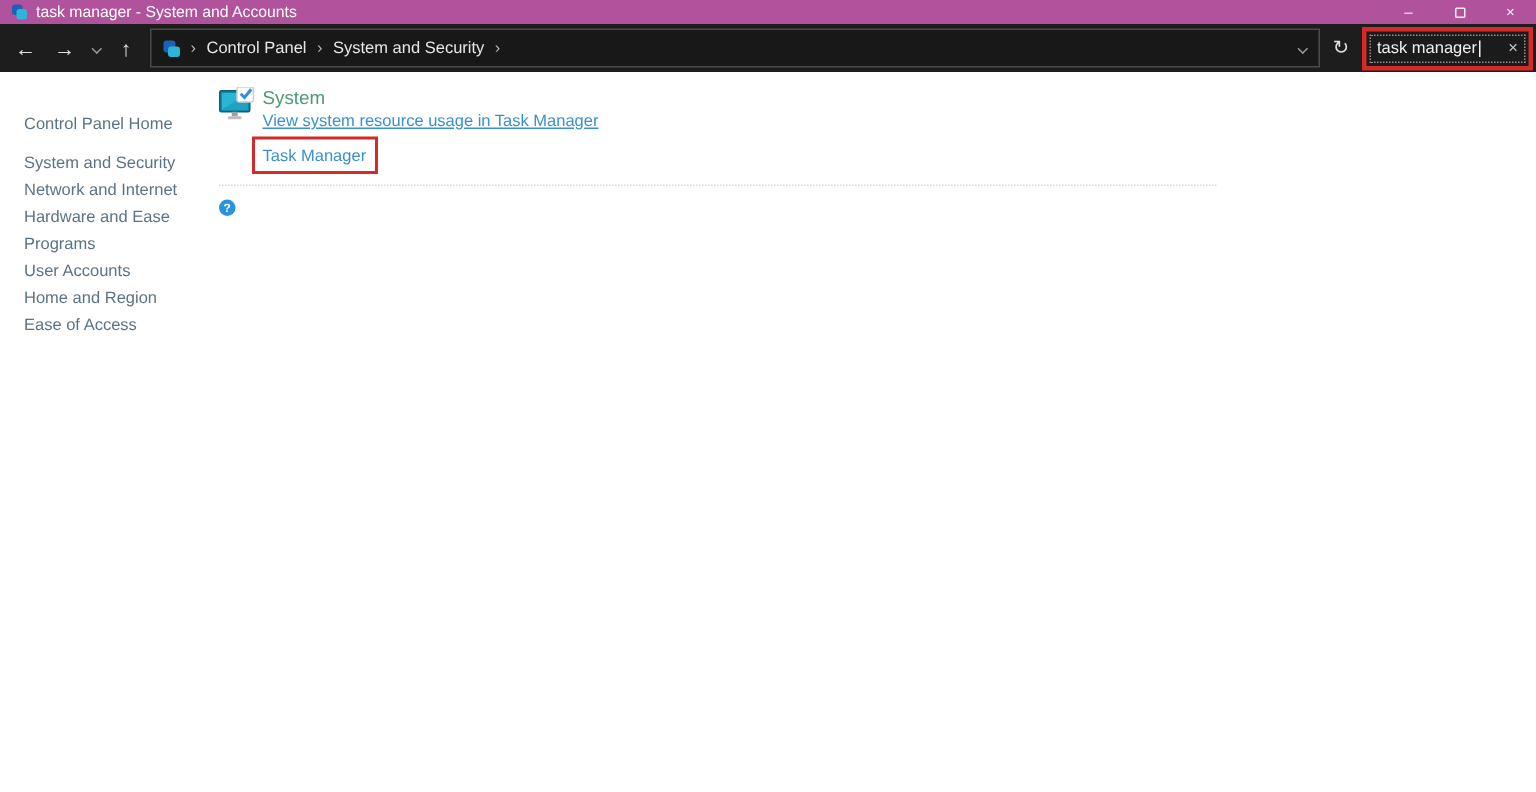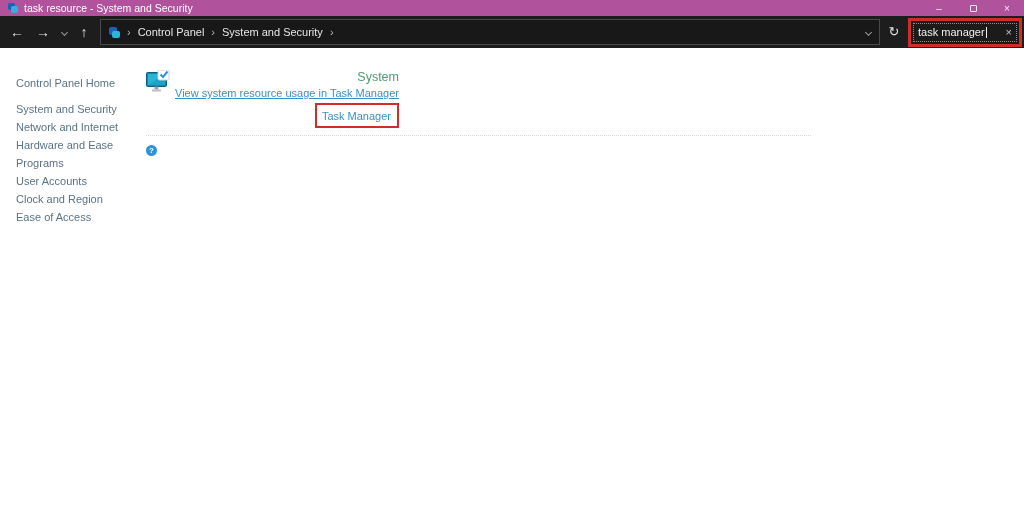--- a/index.html
+++ b/index.html
@@ -51,21 +51,21 @@
   .search-clear { margin-left:auto; margin-right:7px; color:#c8c8c8; font-size:11px; }
 
   
   .content { position:absolute; left:0; top:48px; width:1024px; height:480px; background:#ffffff; }
 
   .sidebar { position:absolute; left:16px; top:12px; width:118px;margin-top:16px; }
   .sidebar-home { color:#5b7386; font-size:11px; line-height:15px; margin-bottom:11px; cursor:default; }
   .sidebar-list { list-style:none; }
   .sidebar-list li { color:#5b7386; font-size:11px; line-height:14px; margin-bottom:4px; cursor:default; }
 
-  .main-area { position:absolute; left:146px; top:22px; width:670px;text-align:right; }
+  .main-area { position:absolute; left:146px; top:10px; width:670px; }
   .section-row { display:flex; align-items:flex-start; }
   .section-icon { width:24px; height:24px; margin-right:5px; flex:0 0 auto; }
   .section-title { color:#4f9b73; font-size:12.5px; margin-bottom:3px; }
   .section-link { display:block; color:#3a90cc; font-size:11px; text-decoration:underline;
                   margin-bottom:3px; cursor:pointer; width:max-content; }
   .redbox-link { display:inline-block; border:2px solid #d42a2a; padding:1px 6px 2px 5px;
                  margin-left:-7px; margin-top:1px; }
   .redbox-link span { color:#3a90cc; font-size:11px; cursor:pointer; }
   .divider { border-top:1px dotted #d9d9d9; width:665px; margin-top:7px; }
   .help-row { display:flex; align-items:center; margin-top:9px; }
@@ -77,21 +77,21 @@
 </head>
 <body>
 
 <div class="window">
 
   <div class="titlebar">
     <div class="app-icon">
       <div class="b1"></div>
         <div class="b2"></div>
     </div>
-    <div class="title-text">task resource - System and Security</div>
+    <div class="title-text">task manager - System and Accounts</div>
     <div class="win-controls">
       <div class="win-btn">
         <span>–</span>
       </div>
       <div class="win-btn">
         <span class="max-glyph"></span>
       </div>
       <div class="win-btn">
         <span>×</span>
       </div>
@@ -148,21 +148,21 @@
 
           <li>Network and Internet</li>
 
           <li>Hardware and Ease</li>
 
           <li>Programs</li>
 
           <li>User Accounts</li>
 
 
-          <li>Clock and Region</li>
+          <li>Home and Region</li>
 
           <li>Ease of Access</li>
         </ul>
     </div>
 
     <div class="main-area">
       <div class="section-row">
         <svg class="section-icon" viewBox="0 0 24 24">
           <rect x="0.5" y="2.5" width="20" height="14" rx="1" fill="#1288ad" stroke="#0d5f7c"></rect>
           <rect x="2" y="4" width="17" height="11" fill="#28b6d4"></rect>

